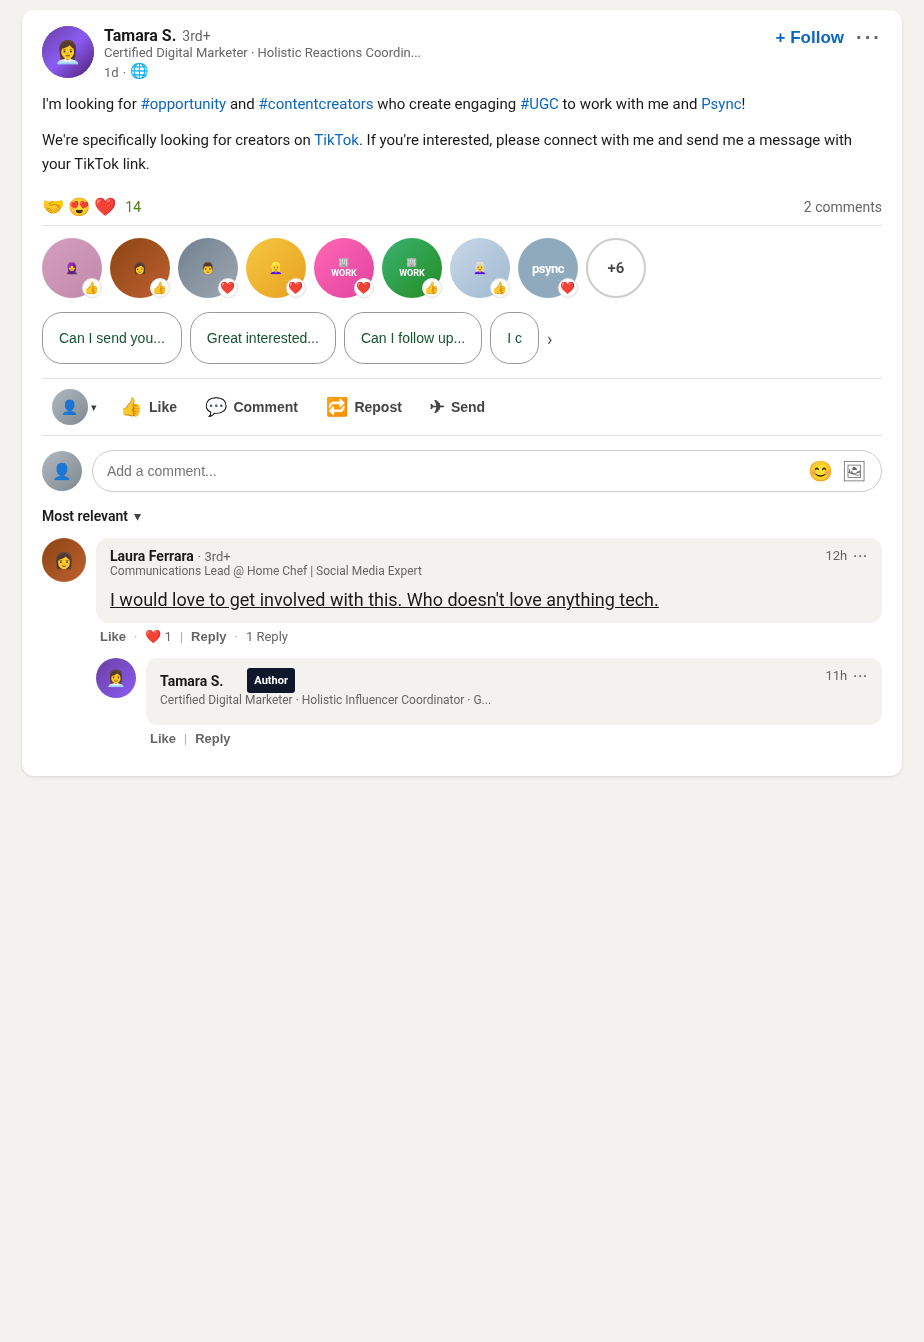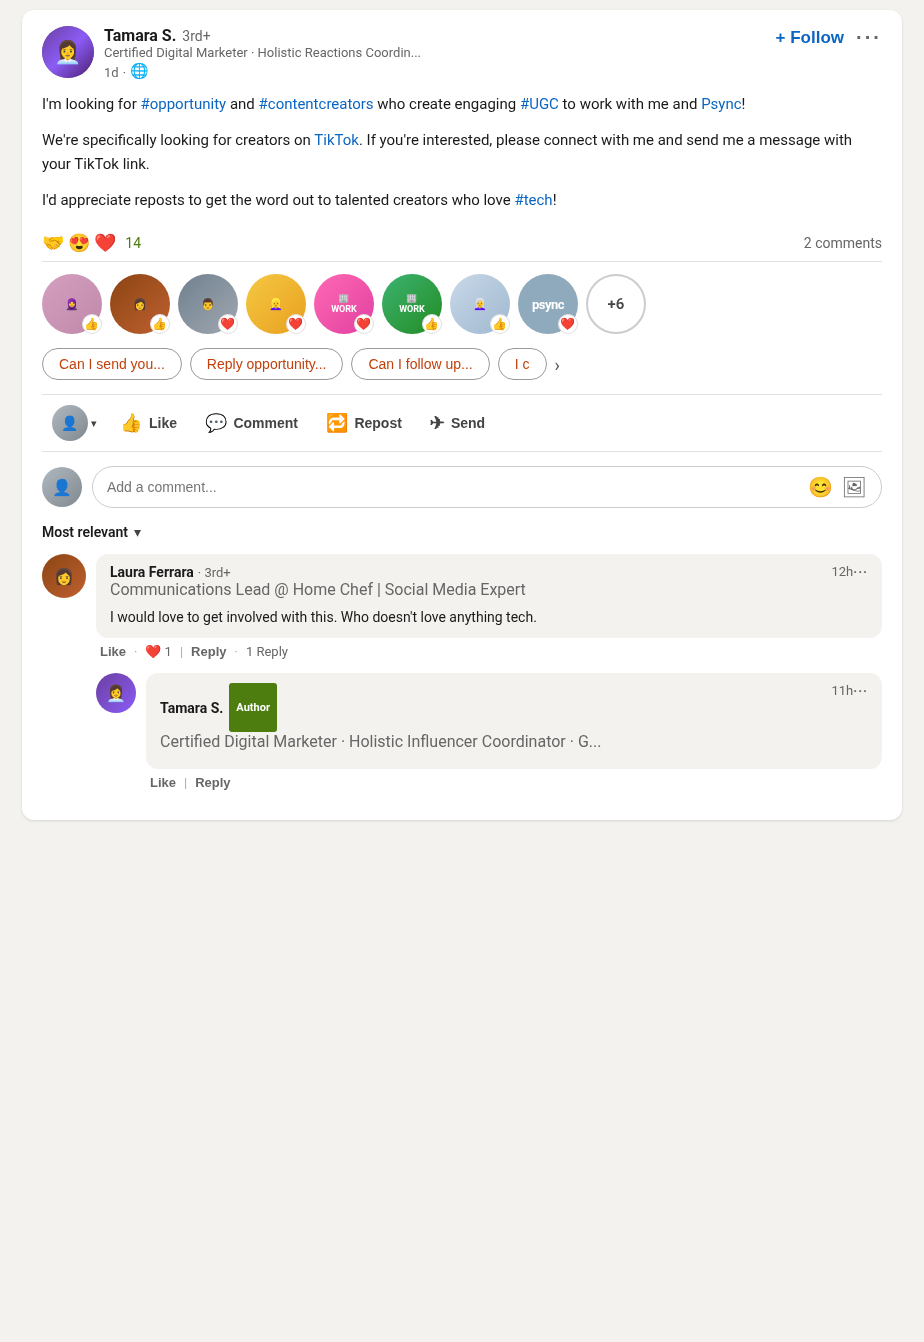--- a/index.html
+++ b/index.html
@@ -186,23 +186,23 @@
     .quick-replies {
       display: flex;
       gap: 8px;
       margin-bottom: 14px;
       overflow-x: auto;
       align-items: center;
     }
     .quick-reply-btn {
       border: 1.5px solid #999;
       border-radius: 20px;
-      padding: 7px 16px;
+      padding: 17px 16px;
       font-size: 14px;
-      color: #c2410c;
+      color: #14532d;
       background: none;
       cursor: pointer;
       white-space: nowrap;
       flex-shrink: 0;
     }
     .chevron-right {
       font-size: 18px;
       color: #555;
       cursor: pointer;
       flex-shrink: 0;
@@ -326,34 +326,36 @@
       color: #1a1a1a;
     }
     .comment-degree {
       font-size: 13px;
       color: #666;
       font-weight: 400;
     }
     .comment-time-more {
       display: flex;
       align-items: center;
+      gap: 6px;
       color: #666;
       font-size: 13px;
       flex-shrink: 0;
     }
     .comment-more { cursor: pointer; font-weight: 700; letter-spacing: 1px; }
     .commenter-title {
-      font-size: 16px;
+      font-size: 12px;
       color: #666;
       margin-bottom: 6px;
     }
     .comment-text {
-      font-size: 14px;
+      font-size: 18px;
       color: #1a1a1a;
       line-height: 1.5;
+      text-decoration: underline;
     }
     .comment-actions {
       display: flex;
       align-items: center;
       gap: 8px;
       font-size: 13px;
       color: #666;
       padding-left: 4px;
     }
     .comment-action-btn {
@@ -369,27 +371,27 @@
       display: flex;
       align-items: center;
       gap: 3px;
     }
     .dot { color: #aaa; }
     .reply-comment {
       margin-left: 54px;
       margin-bottom: 14px;
     }
     .author-badge {
-      background: #4d7c0f;
+      background: #0f172a;
       color: #fff;
       font-size: 11px;
       font-weight: 700;
-      padding: 18px 7px;
+      padding: 6px 7px;
       border-radius: 3px;
-      margin-left: 2px;
+      margin-left: 20px;
     }
     
     .av1 { background: linear-gradient(135deg, #d4a0c0, #c088a8); }
     .av2 { background: linear-gradient(135deg, #8B4513, #c06030); }
     .av3 { background: linear-gradient(135deg, #708090, #a0a8b0); }
     .av4 { background: linear-gradient(135deg, #f5c842, #e8a020); }
     .av5 { background: linear-gradient(135deg, #ff69b4, #e040a0); }
     .av6 { background: linear-gradient(135deg, #3cb371, #228b22); }
     .av7 { background: linear-gradient(135deg, #c8d8e8, #a0b8d0); }
     .av-laura { background: linear-gradient(135deg, #8B4513, #c06030); }
@@ -434,21 +436,20 @@
     </div>
     <div class="header-actions">
       <button class="follow-btn">+ Follow</button>
       <button class="more-btn">···</button>
     </div>
   </div>
 
   <div class="post-content">
     <p>I'm looking for <span class="hashtag">#opportunity</span> and <span class="hashtag">#contentcreators</span> who create engaging <span class="hashtag">#UGC</span> to work with me and <span class="link-text">Psync</span>!</p>
     <p>We're specifically looking for creators on <span class="link-text">TikTok</span>. If you're interested, please connect with me and send me a message with your TikTok link.</p>
-    <p>I'd appreciate reposts to get the word out to talented creators who love <span class="hashtag">#tech</span>!</p>
   </div>
 
   <div class="reactions-bar">
     <div class="reaction-icons">
       <span class="reaction-emoji">🤝</span>
       <span class="reaction-emoji">😍</span>
       <span class="reaction-emoji">❤️</span>
       <span class="reaction-count">14</span>
     </div>
     <span class="comments-count">2 comments</span>
@@ -488,21 +489,21 @@
       <div class="reaction-avatar">
         <div class="psync-badge">psync</div>
         <div class="reaction-badge">❤️</div>
       </div>
       <div class="more-reactions">+6</div>
     </div>
   </div>
 
   <div class="quick-replies">
     <button class="quick-reply-btn">Can I send you...</button>
-    <button class="quick-reply-btn">Reply opportunity...</button>
+    <button class="quick-reply-btn">Great interested...</button>
     <button class="quick-reply-btn">Can I follow up...</button>
     <button class="quick-reply-btn">I c</button>
     <span class="chevron-right">›</span>
   </div>
 
   <div class="action-bar">
     <div class="avatar-dropdown">
       <div class="small-avatar av-me">👤</div>
       <span class="dropdown-arrow">▾</span>
     </div>

